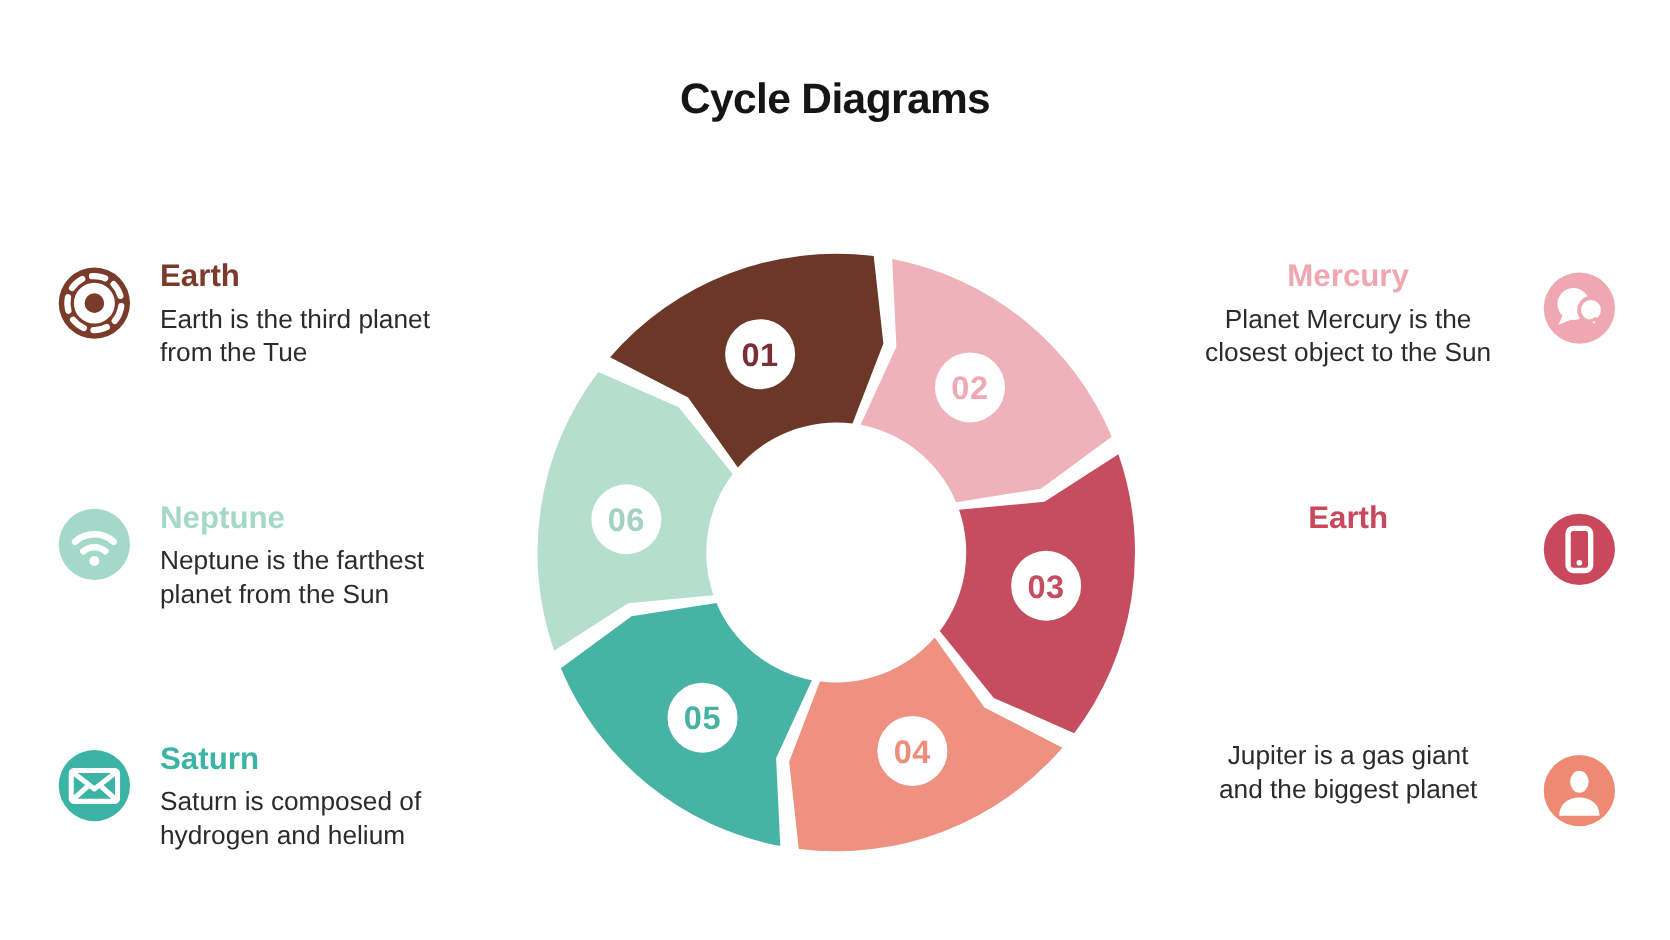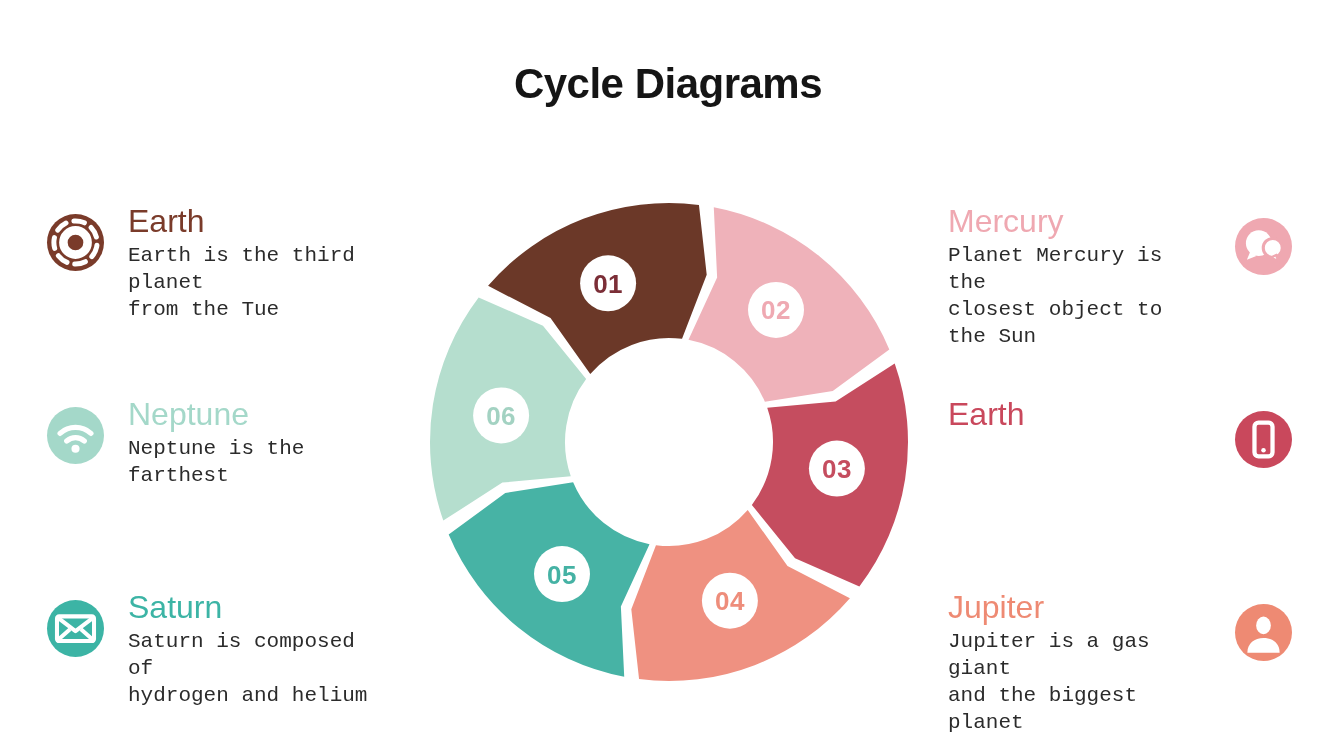--- a/index.html
+++ b/index.html
@@ -4,41 +4,41 @@
 <style>
   html,body{margin:0;padding:0;}
   body{
     width:1336px;height:752px;position:relative;overflow:hidden;
     background:#ffffff;
     font-family:"Liberation Sans", sans-serif;
   }
   .slide{position:absolute;inset:0;}
   .slide-title{
     position:absolute;top:60px;left:0;width:100%;margin:0;
-    text-align:center;font-size:42px;font-weight:800;color:#151515;
+    text-align:center;font-size:34px;font-weight:800;color:#151515;
     letter-spacing:-0.5px;
   }
   .cycle-svg{position:absolute;left:0;top:0;width:1336px;height:752px;}
   .info{position:absolute;width:344px;height:110px;}
   .info.left{left:47px;}
   .info.right{right:44px;}
   .row1{top:203px;}
   .row2{top:396px;}
   .row3{top:589px;}
   .icon-circle{
     position:absolute;width:57px;height:57px;border-radius:50%;
     overflow:hidden;
   }
   .info.left  .icon-circle{left:0;top:11px;}
   .info.right .icon-circle{right:0;top:15px;}
   .icon-circle svg{position:absolute;left:0;top:0;width:57px;height:57px;}
   .info.left  .text{margin-left:81px;}
-  .info.right .text{margin-right:83px;text-align:left;}
-  .planet-name{font-size:32px;font-weight:400;line-height:37px;}
-  .planet-desc{font-size:21px;line-height:27px;color:#2b2b2b;margin-top:2px;font-family:Liberation Mono, monospace;}
+  .info.right .text{margin-right:83px;text-align:center;}
+  .planet-name{font-size:25px;font-weight:700;line-height:37px;}
+  .planet-desc{font-size:21px;line-height:27px;color:#2b2b2b;margin-top:2px;}
 </style>
 </head>
 <body>
 
 <div class="slide">
 
   <h1 class="slide-title">Cycle Diagrams</h1>
 
   <svg class="cycle-svg" viewBox="0 0 1336 752">
       <path d="M488.08,285.83 A239,239 0 0 1 698.95,204.88 L706.70,274.70 L682.03,338.82 A104,104 0 0 0 590.27,374.04 L550.51,318.01 Z" fill="#6B3828"></path>
@@ -82,20 +82,21 @@
       <svg viewBox="0 0 24 24">
         <path d="M5.5 11.1a9.7 9.7 0 0 1 13 0" fill="none" stroke="#fff" stroke-width="2.2" stroke-linecap="round"></path>
         <path d="M8.3 14.3a5.7 5.7 0 0 1 7.4 0" fill="none" stroke="#fff" stroke-width="2.2" stroke-linecap="round"></path>
         <circle cx="12" cy="17.6" r="1.7" fill="#fff"></circle>
       </svg>
     </div>
     <div class="text">
       <div class="planet-name" style="color: rgb(164, 216, 201);">Neptune</div>
       <div class="planet-desc">
         <div>Neptune is the farthest</div>
+        <div>planet from the Sun</div>
       </div>
     </div>
   </div>
 
   <div class="info left row3">
     <div class="icon-circle" style="background-color: rgb(60, 180, 165); color: rgb(60, 180, 165);">
       <svg viewBox="0 0 24 24">
         <rect x="4.2" y="6.9" width="15.6" height="10.4" rx="0.9" fill="none" stroke="#fff" stroke-width="1.7"></rect>
         <path d="M4.8 7.6 12 13.1l7.2-5.5" fill="none" stroke="#fff" stroke-width="1.7" stroke-linejoin="round"></path>
         <path d="M4.8 16.6l4.9-4.3M14.3 12.3l4.9 4.3" fill="none" stroke="#fff" stroke-width="1.7"></path>
@@ -141,21 +142,20 @@
   </div>
 
   <div class="info right row3">
     <div class="icon-circle" style="background-color: rgb(238, 138, 115); color: rgb(238, 138, 115);">
       <svg viewBox="0 0 24 24">
         <ellipse cx="12" cy="9" rx="3.1" ry="3.7" fill="#fff"></ellipse>
         <path d="M5.2 20.5c0-4 3-6.2 6.8-6.2s6.8 2.2 6.8 6.2z" fill="#fff"></path>
       </svg>
     </div>
     <div class="text">
-      <div class="planet-name" style="color: rgb(238, 138, 115);">Jupiter</div>
       <div class="planet-desc">
         <div>Jupiter is a gas giant</div>
         <div>and the biggest planet</div>
       </div>
     </div>
   </div>
 
 </div>
 
 </body></html>

